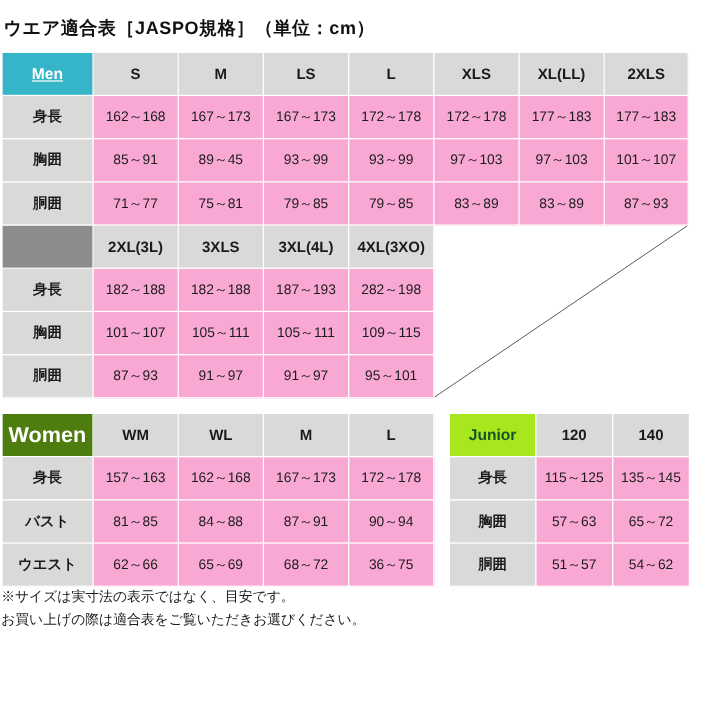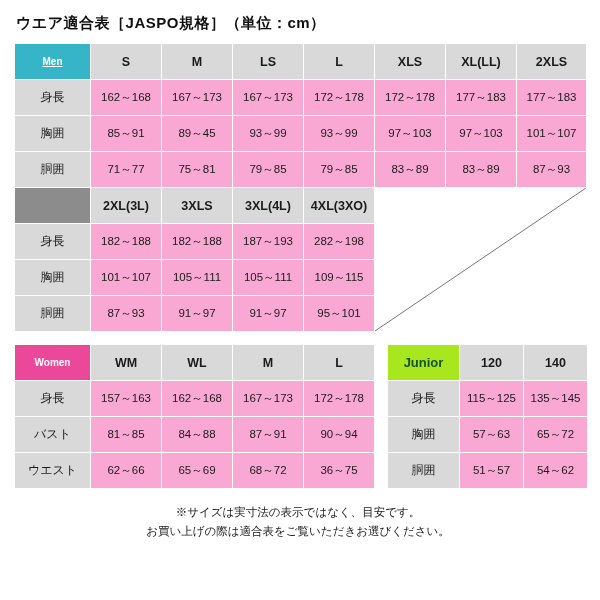--- a/index.html
+++ b/index.html
@@ -12,21 +12,21 @@
     background: #ffffff;
     font-family: "Liberation Sans", sans-serif;
     color: #1a1a1a;
     overflow: hidden;
   }
   .page {
     position: relative;
     width: 600px;
     height: 460px;
     box-sizing: border-box;
-    padding: 14px 14px 0 14px;
+    padding: 14px 14px 0 1px;
   }
   .title {
     font-size: 15px;
     font-weight: bold;
     letter-spacing: 0.5px;
     margin: 0 0 10px 2px;
     color: #111;
   }
   table {
     border-collapse: collapse;
@@ -43,32 +43,32 @@
     color: #1b1b1b;
   }
   
   .men-table {
     width: 572px;
   }
   .hdr-men {
     background: #36b4c8;
     color: #ffffff;
     font-weight: bold;
-    font-size: 10px;
+    font-size: 13px;
     text-decoration: underline;
   }
   .hdr-size {
     background: #d9d9d9;
     font-weight: bold;
     font-size: 12.5px;
     color: #1b1b1b;
   }
   .rowlabel {
     background: #d9d9d9;
-    font-weight: normal;
+    font-weight: bold;
     font-size: 12px;
   }
   .cell {
     background: #f9a8d4;
   }
   .hdr-dark {
     background: #8c8c8c;
   }
   .diag {
     background: #ffffff;
@@ -89,34 +89,33 @@
     gap: 12px;
     margin-top: 12px;
   }
   .women-table {
     width: 360px;
   }
   .junior-table {
     width: 200px;
   }
   .hdr-women {
-    background: #ec4899;
+    background: #4d7c0f;
     color: #ffffff;
     font-weight: bold;
-    font-size: 10px;
+    font-size: 18px;
   }
   .hdr-junior {
     background: #a8e61d;
     color: #14532d;
     font-weight: bold;
     font-size: 13px;
   }
   .notes {
-    margin-top: 14px;
-    text-align: center;
+    text-align: left;
     font-size: 11.5px;
     line-height: 1.65;
     color: #1b1b1b;
     padding-right: 4px;
   }
 </style>
 </head>
 <body>
 
 <div class="page">

